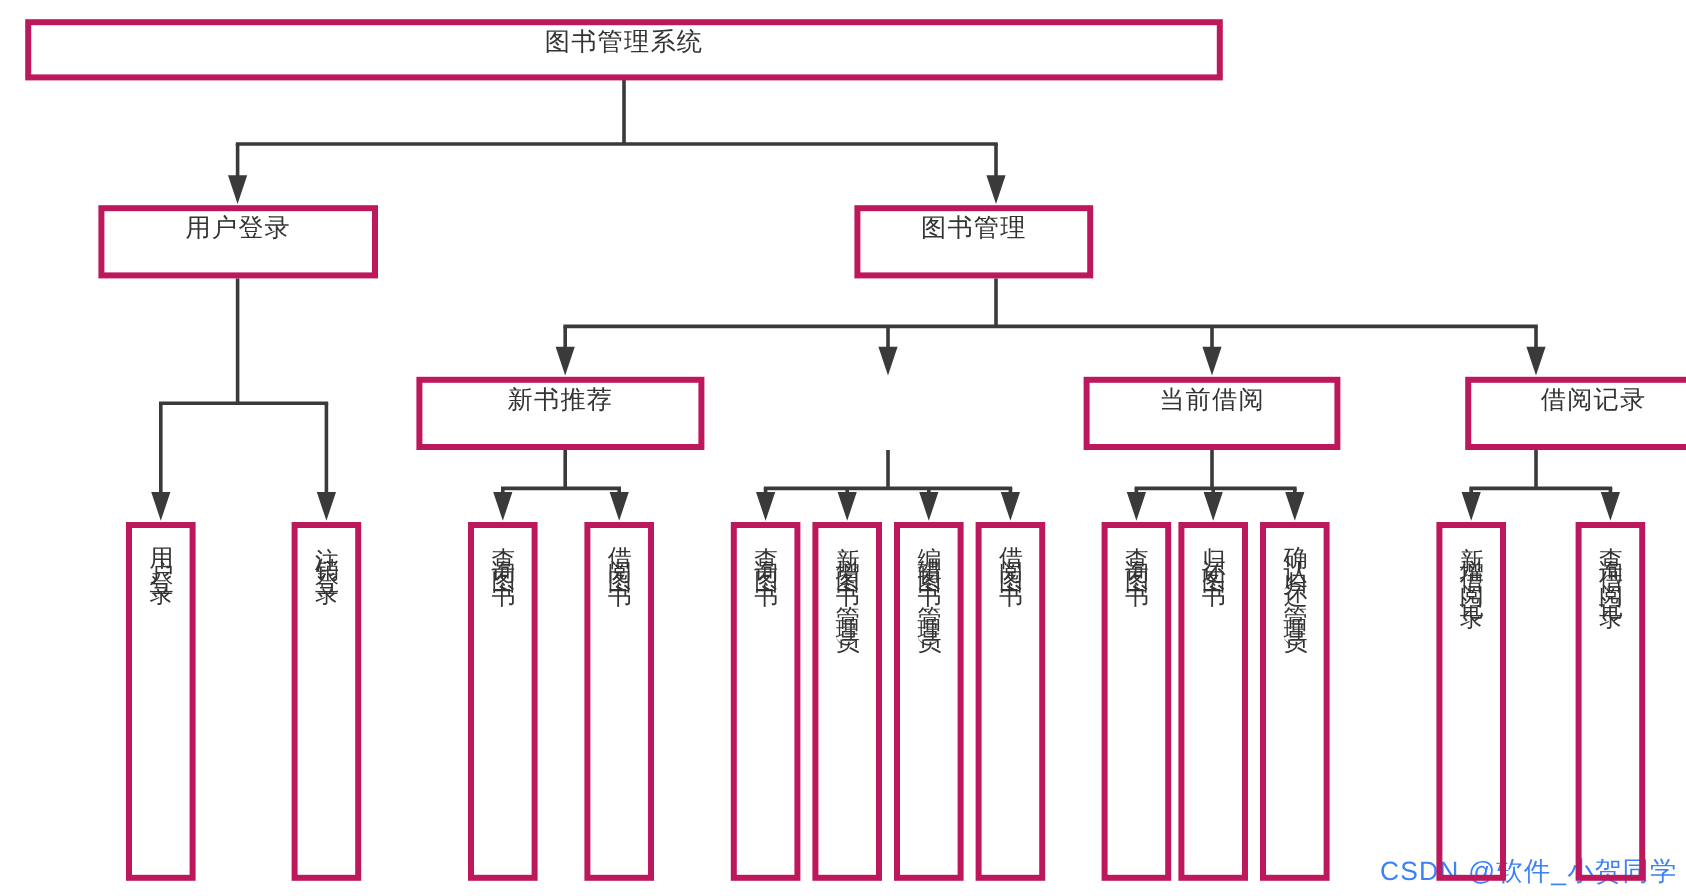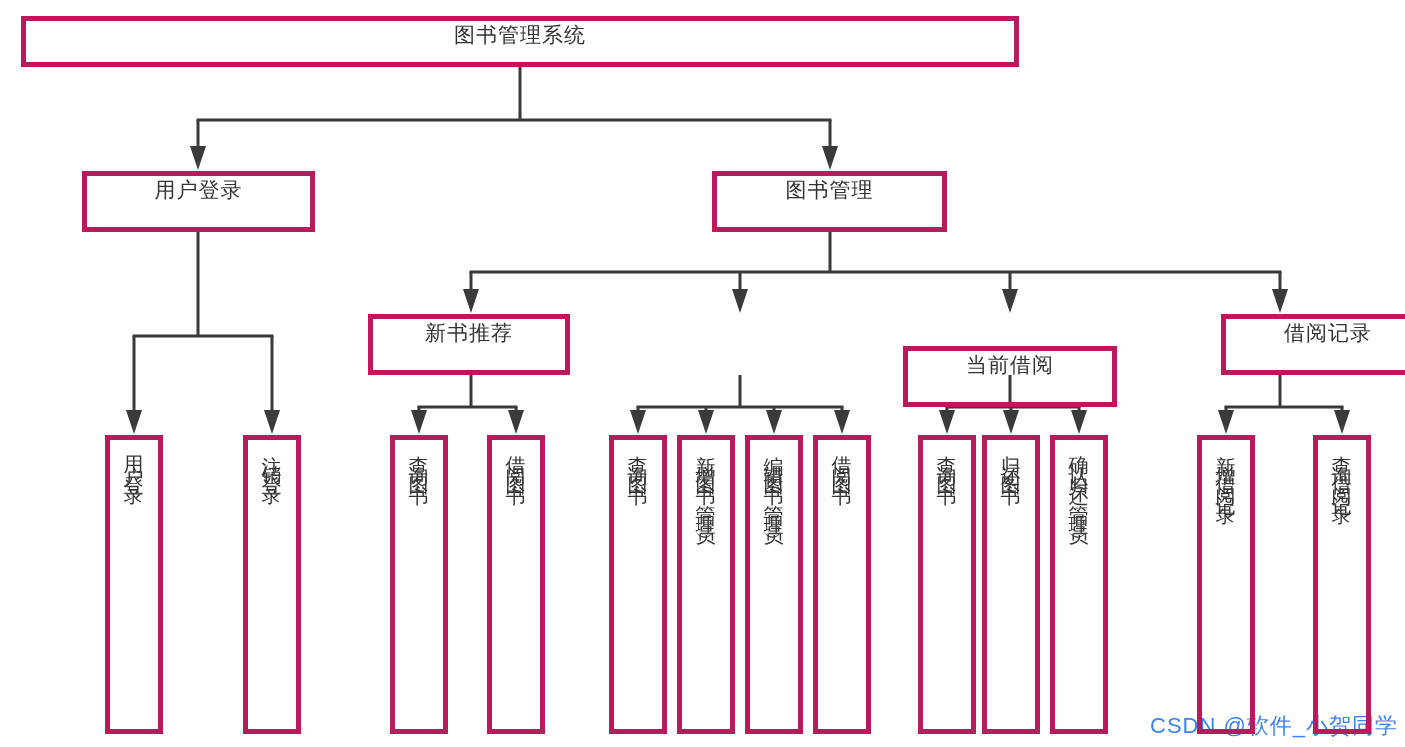--- a/index.html
+++ b/index.html
@@ -37,25 +37,25 @@
     writing-mode: vertical-rl;
     text-orientation: mixed;
     font-size: 20px;
     letter-spacing: 10px;
     line-height: 1;
   }
   
   .n-root  { left: 21px;  top: 16px;  width: 998px; height: 51px; }
   
   .n-login { left: 82px;  top: 171px; width: 233px; height: 61px; }
-  .n-mgmt  { left: 712px; top: 171px; width: 235px; height: 61px; }
-  
-  .n-new   { left: 368px;  top: 314px; width: 202px; height: 61px; }
+  .n-mgmt  { left: 712px; top: 171px; width: 199px; height: 61px; }
+  
+  .n-new   { left: 347px;  top: 314px; width: 240px; height: 61px; }
   .n-borrow{ left: 633px;  top: 314px; width: 214px; height: 61px; }
-  .n-cur   { left: 903px;  top: 314px; width: 214px; height: 61px; margin-top: 32px; }
+  .n-cur   { left: 903px;  top: 314px; width: 214px; height: 61px; }
   .n-rec   { left: 1173px; top: 314px; width: 214px; height: 61px; margin-left: 48px; }
   
   .leaf { top: 435px; width: 58px; height: 299px; }
   .n-a1 { left: 105px; }
   .n-a2 { left: 243px; }
   .n-b1 { left: 390px; }
   .n-b2 { left: 487px; }
   .n-c1 { left: 609px; }
   .n-c2 { left: 677px; }
   .n-c3 { left: 745px; }

